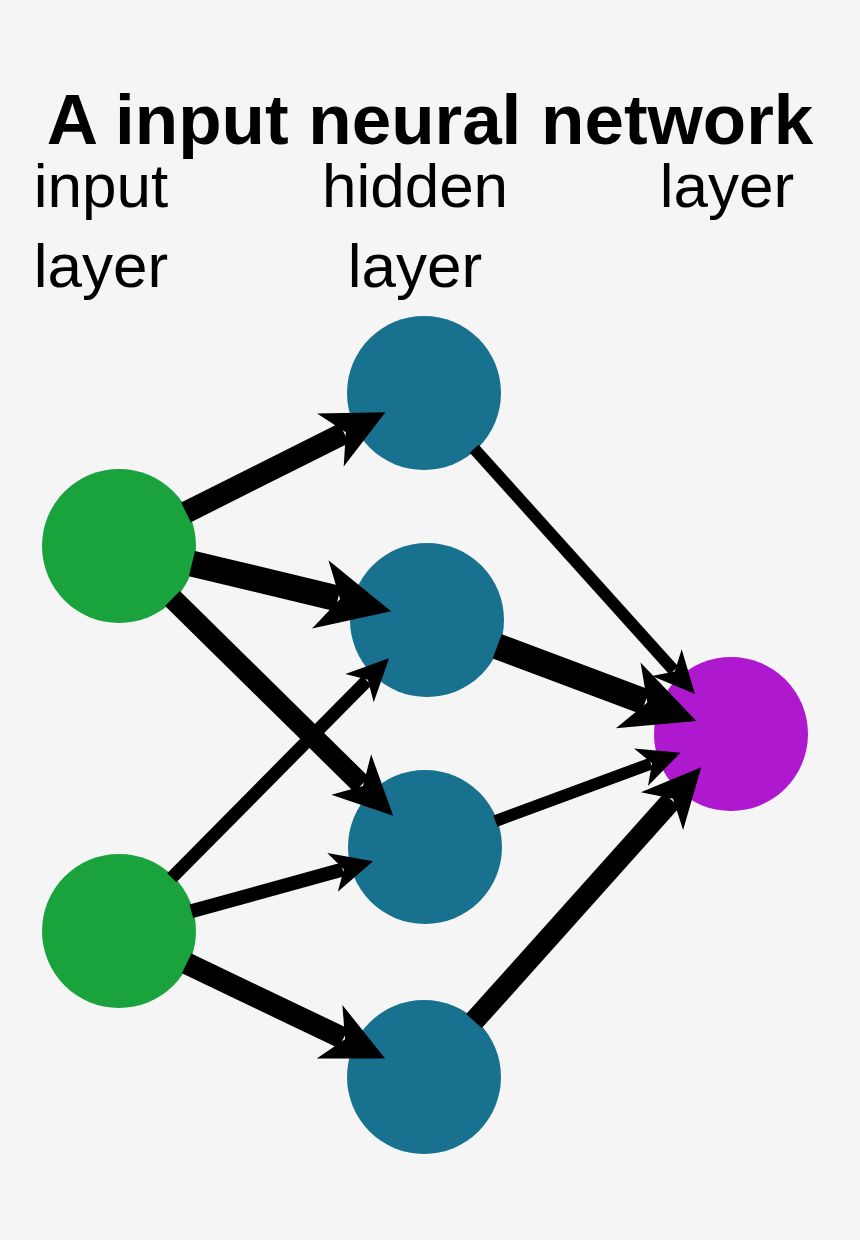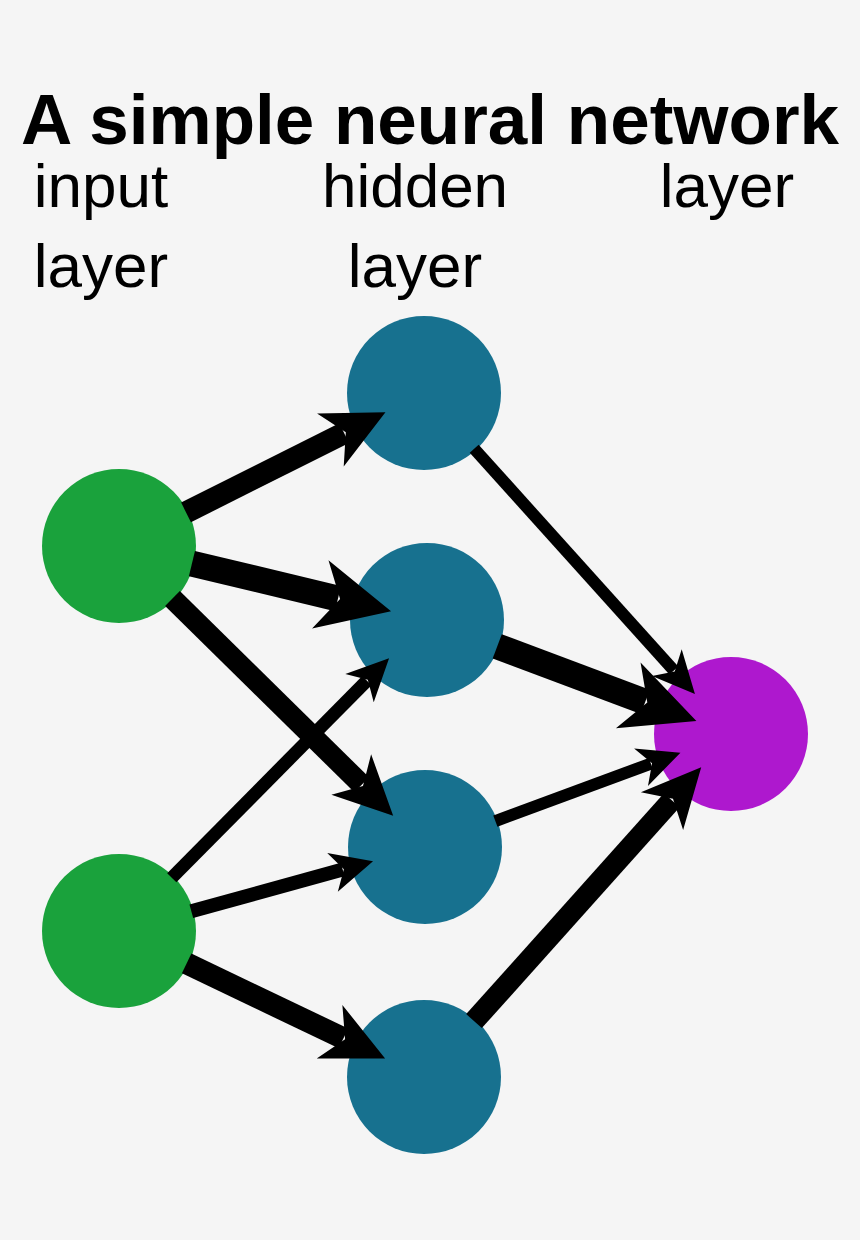--- a/index.html
+++ b/index.html
@@ -42,21 +42,21 @@
   .label-output { left: 597px; }  
   svg.diagram {
     position: absolute;
     left: 0;
     top: 0;
   }
 </style>
 </head>
 <body>
 
-<h1 class="page-title">A simple neural network</h1>
+<h1 class="page-title">A input neural network</h1>
 
 <div class="layer-label label-input">
   <span class="line">input</span>
   <span class="line">layer</span>
 </div>
 
 <div class="layer-label label-hidden">
   <span class="line">hidden</span>
   <span class="line">layer</span>
 </div>

